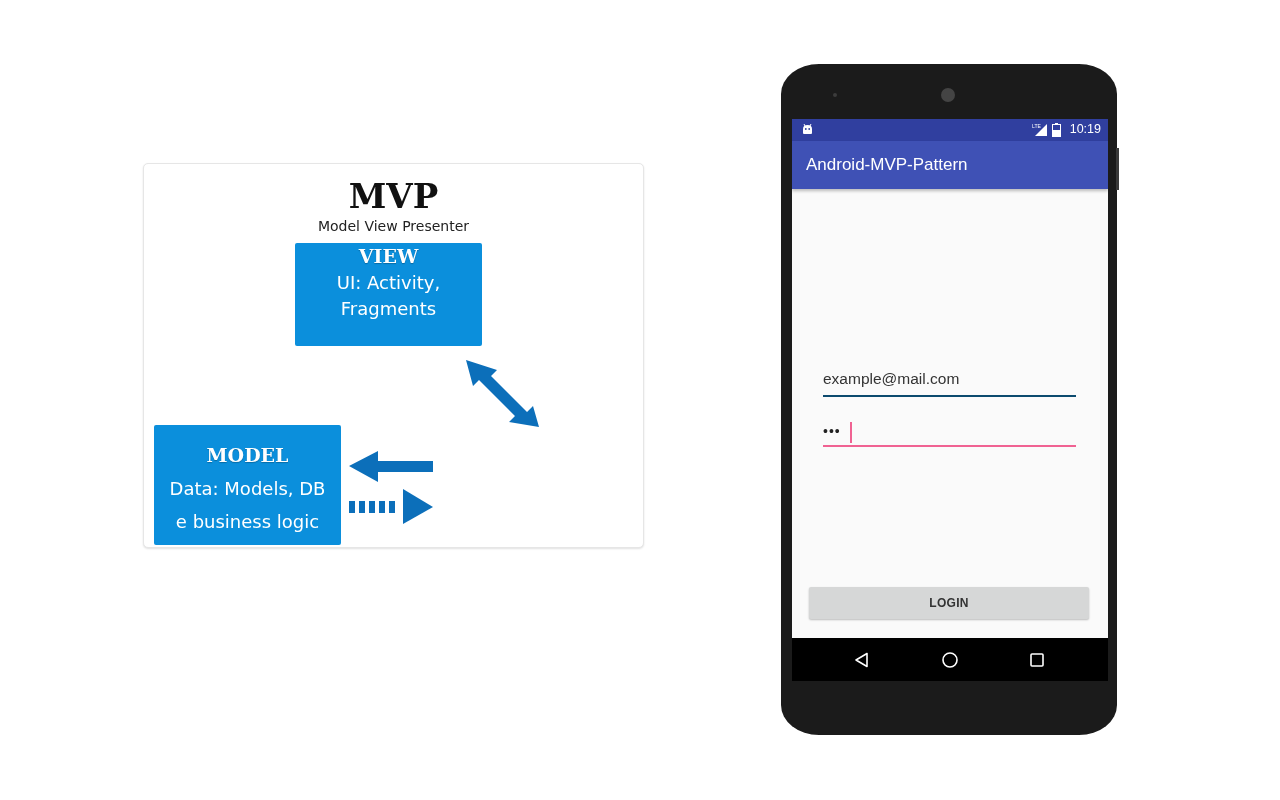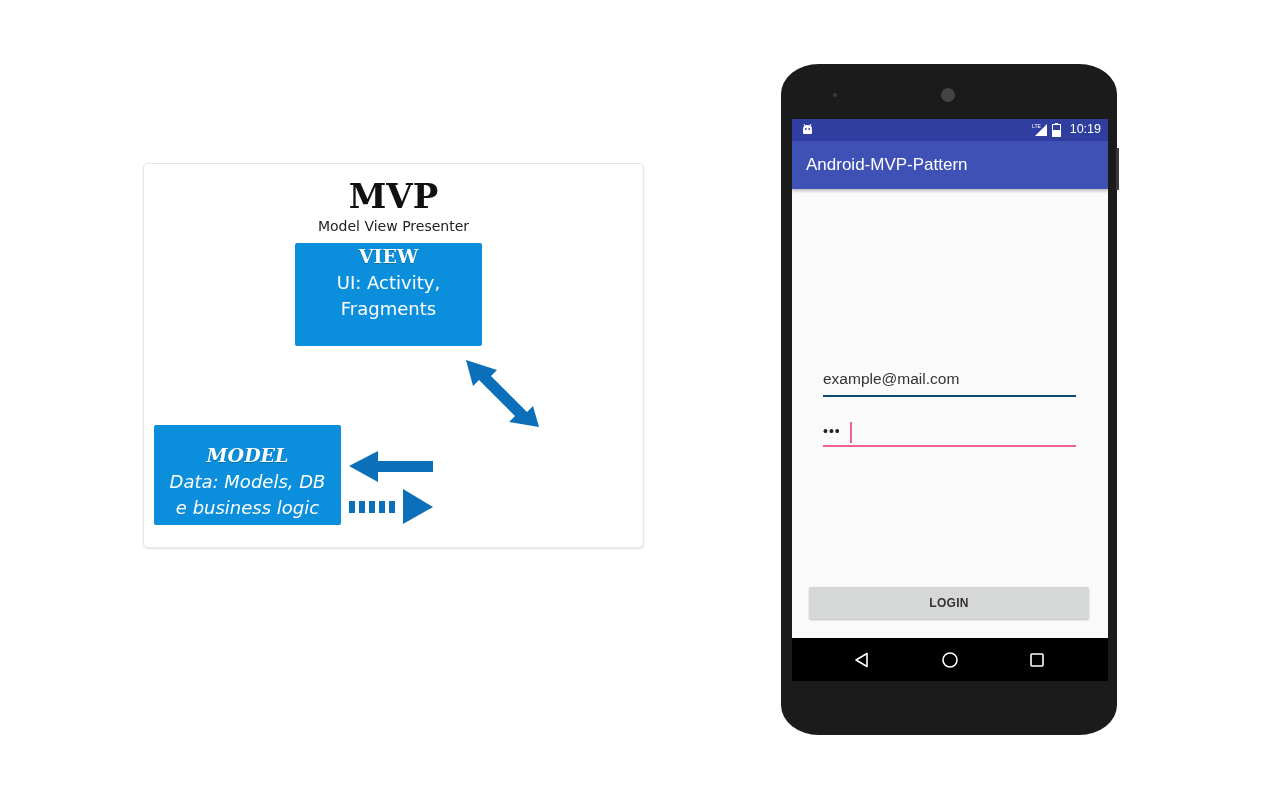--- a/index.html
+++ b/index.html
@@ -8,23 +8,23 @@
   
   .diagram { position:absolute; left:143px; top:163px; width:499px; height:383px; background:#fff; border:1px solid #e6e6e6; border-radius:5px; box-shadow:0 1px 2px rgba(0,0,0,0.12); }
   .diagram-title { position:absolute; left:0; width:100%; top:12px; text-align:center; font-family:"DejaVu Serif", serif; font-weight:bold; font-size:34px; color:#111; letter-spacing:0px; }
   .diagram-subtitle { position:absolute; left:0; width:100%; top:54px; text-align:center; font-family:"DejaVu Sans", sans-serif; font-size:14px; color:#222; padding-left:0; }
   .box { position:absolute; background:#0b8fdc; border-radius:2px; color:#fff; text-align:center; }
   .box .name { font-family:"DejaVu Serif", serif; font-weight:bold; font-size:19px; text-shadow:0 1px 1px rgba(0,0,0,0.25); }
   .box .desc { font-family:"DejaVu Sans", sans-serif; font-size:18px; color:#ffffff; line-height:20px; }
   .box-view { left:151px; top:79px; width:187px; height:103px; }
   .box-view .name { margin-top:2px; }
   .box-view .desc { margin-top:6px; }
-  .box-model { left:10px; top:261px; width:187px; height:100px;font-style:italic; }
+  .box-model { left:10px; top:261px; width:187px; height:120px; }
   .box-model .name { margin-top:19px; }
-  .box-model .desc { margin-top:6px; }
+  .box-model .desc { margin-top:13px; }
   .box-presenter { left:294px; top:267px; width:187px; height:94px; }
   .box-presenter .name { margin-top:22px; }
   .box-presenter .desc { margin-top:8px; }
   .arrows { position:absolute; left:0; top:0; }
 
   
   .phone { position:absolute; left:781px; top:64px; width:336px; height:671px; background:#1b1b1b; border-radius:38px / 30px; }
   .side-button { position:absolute; left:1116px; top:148px; width:3px; height:42px; background:#3a3a3a; }
   .speaker-dot { position:absolute; left:833px; top:93px; width:4px; height:4px; border-radius:50%; background:#3c3c3c; }
   .camera { position:absolute; left:941px; top:88px; width:14px; height:14px; border-radius:50%; background:#444; }

